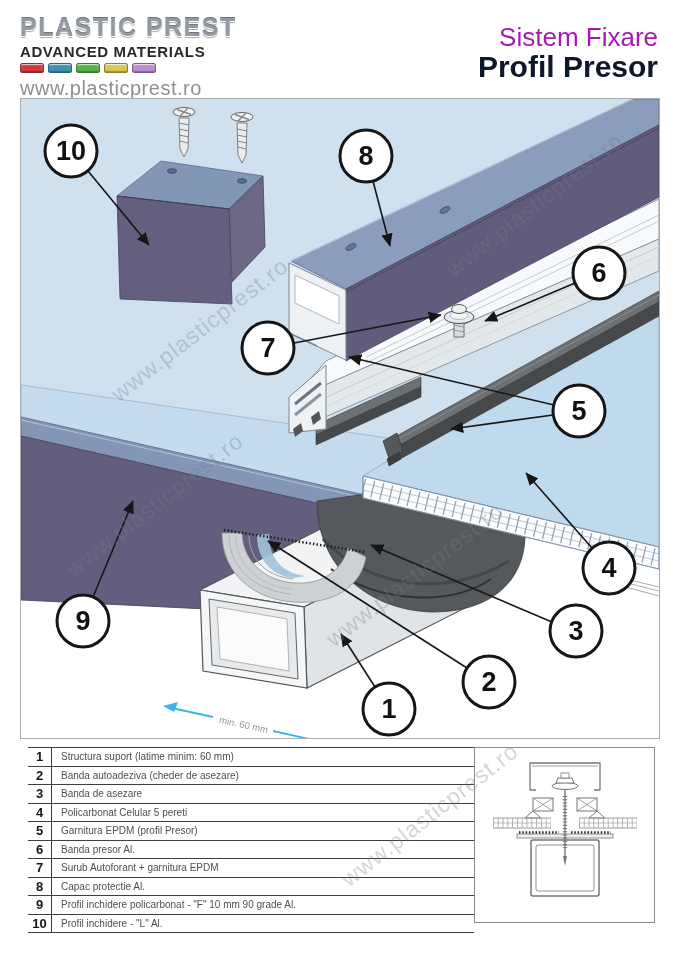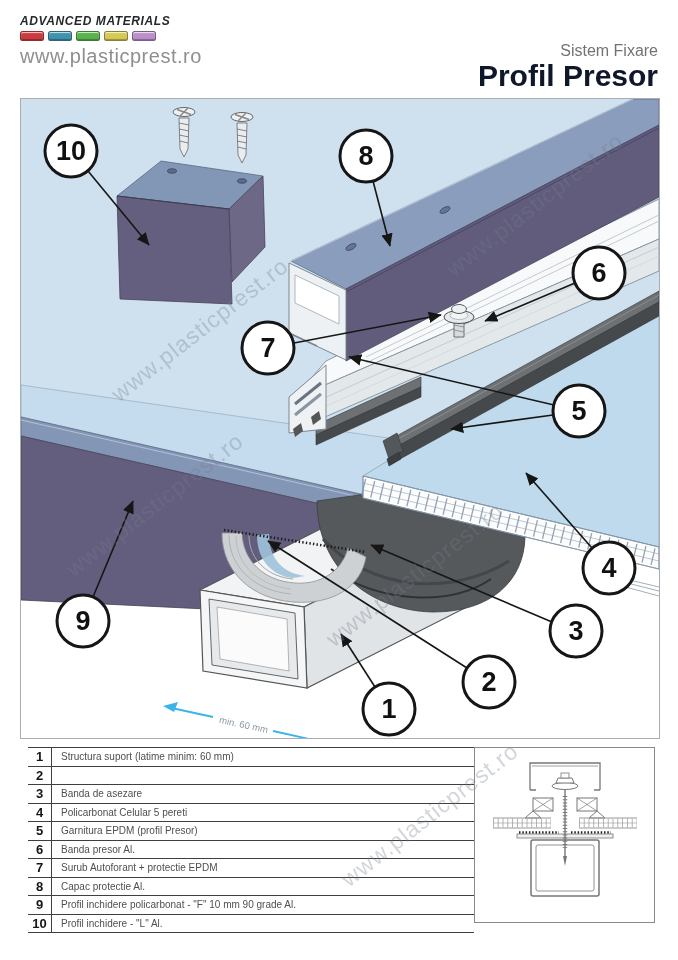--- a/index.html
+++ b/index.html
@@ -2,27 +2,27 @@
 <html><head>
 <meta charset="utf-8">
 <style>
   html,body{margin:0;padding:0;background:#ffffff;}
   .page{position:relative;width:678px;height:960px;background:#ffffff;overflow:hidden;
         font-family:"Liberation Sans",sans-serif;}
   
   .logo-block{position:absolute;left:20px;top:13px;}
   .brand{font-size:25px;font-weight:900;letter-spacing:1.5px;color:#939aa2;
          text-shadow:0 1px 0 #ffffff,0 2px 1px rgba(90,95,100,.55),0 -1px 0 #6e757c;}
-  .tagline{margin-top:1px;font-size:12px;font-weight:bold;letter-spacing:.6px;color:#26292c;font-style:italic;}
+  .tagline{margin-top:1px;font-size:15px;font-weight:bold;letter-spacing:.6px;color:#26292c;}
   .chips{display:flex;gap:4px;margin-top:3px;}
   .chip{width:22px;height:8px;border-radius:2.5px;border:1px solid rgba(40,40,40,.45);
         box-shadow:inset 0 1px 1px rgba(255,255,255,.75),inset 0 -1px 1px rgba(0,0,0,.3);}
   .site-url{margin-top:4px;font-size:20px;color:#8f8f8f;letter-spacing:.5px;}
   .title-block{position:absolute;right:20px;top:24px;text-align:right;}
-  .title-sub{font-size:16px;color:#737373;font-weight:400;line-height:1.05;margin-top:19px;}
+  .title-sub{font-size:26px;color:#a21caf;font-weight:400;line-height:1.05;}
   .title-main{font-size:30px;color:#0f172a;font-weight:800;line-height:1.05;}
   
   .figure{position:absolute;left:20px;top:98px;width:638px;height:639px;
           border:1px solid #a8adb2;box-sizing:content-box;background:#cfe1ef;}
   
   .wm{position:absolute;font-size:23px;letter-spacing:1px;color:rgba(116,123,140,.32);
       white-space:nowrap;transform:translate(-50%,-50%) rotate(-38deg);pointer-events:none;z-index:6;}
   
   .legend{position:absolute;left:28px;top:747px;width:446px;border-top:1px solid #3f3f3f;}
   .legend-row{display:flex;height:17.5px;border-bottom:1px solid #3f3f3f;align-items:stretch;}
@@ -31,20 +31,21 @@
   .legend-text{display:flex;align-items:center;padding-left:9px;font-size:10px;color:#4f4f4f;}
   .section-box{position:absolute;left:474px;top:747px;width:181px;height:176px;
                border:1px solid #8a8a8a;box-sizing:border-box;background:#ffffff;}
 </style>
 </head>
 <body>
 
 <div class="page">
 
   <div class="logo-block">
+    <div class="brand">PLASTIC PREST</div>
     <div class="tagline">ADVANCED MATERIALS</div>
     <div class="chips">
       <span class="chip" style="background-color: rgb(207, 58, 63);"></span>
       <span class="chip" style="background-color: rgb(62, 147, 174);"></span>
       <span class="chip" style="background-color: rgb(86, 180, 75);"></span>
       <span class="chip" style="background-color: rgb(214, 202, 82);"></span>
       <span class="chip" style="background-color: rgb(187, 142, 206);"></span>
     </div>
     <div class="site-url">www.plasticprest.ro</div>
   </div>
@@ -246,40 +247,41 @@
   </svg>
   </div>
 
   <div class="legend">
     <div class="legend-row">
       <div class="legend-num">1</div>
       <div class="legend-text">Structura suport (latime minim: 60 mm)</div>
     </div>
     <div class="legend-row">
       <div class="legend-num">2</div>
+      <div class="legend-text">Banda autoadeziva (cheder de asezare)</div>
     </div>
     <div class="legend-row">
       <div class="legend-num">3</div>
       <div class="legend-text">Banda de asezare</div>
     </div>
     <div class="legend-row">
       <div class="legend-num">4</div>
       <div class="legend-text">Policarbonat Celular 5 pereti</div>
     </div>
     <div class="legend-row">
       <div class="legend-num">5</div>
       <div class="legend-text">Garnitura EPDM (profil Presor)</div>
     </div>
     <div class="legend-row">
       <div class="legend-num">6</div>
       <div class="legend-text">Banda presor Al.</div>
     </div>
     <div class="legend-row">
       <div class="legend-num">7</div>
-      <div class="legend-text">Surub Autoforant + protectie EPDM</div>
+      <div class="legend-text">Surub Autoforant + garnitura EPDM</div>
     </div>
     <div class="legend-row">
       <div class="legend-num">8</div>
       <div class="legend-text">Capac protectie Al.</div>
     </div>
     <div class="legend-row">
       <div class="legend-num">9</div>
       <div class="legend-text">Profil inchidere policarbonat - "F" 10 mm 90 grade Al.</div>
     </div>
     <div class="legend-row">

